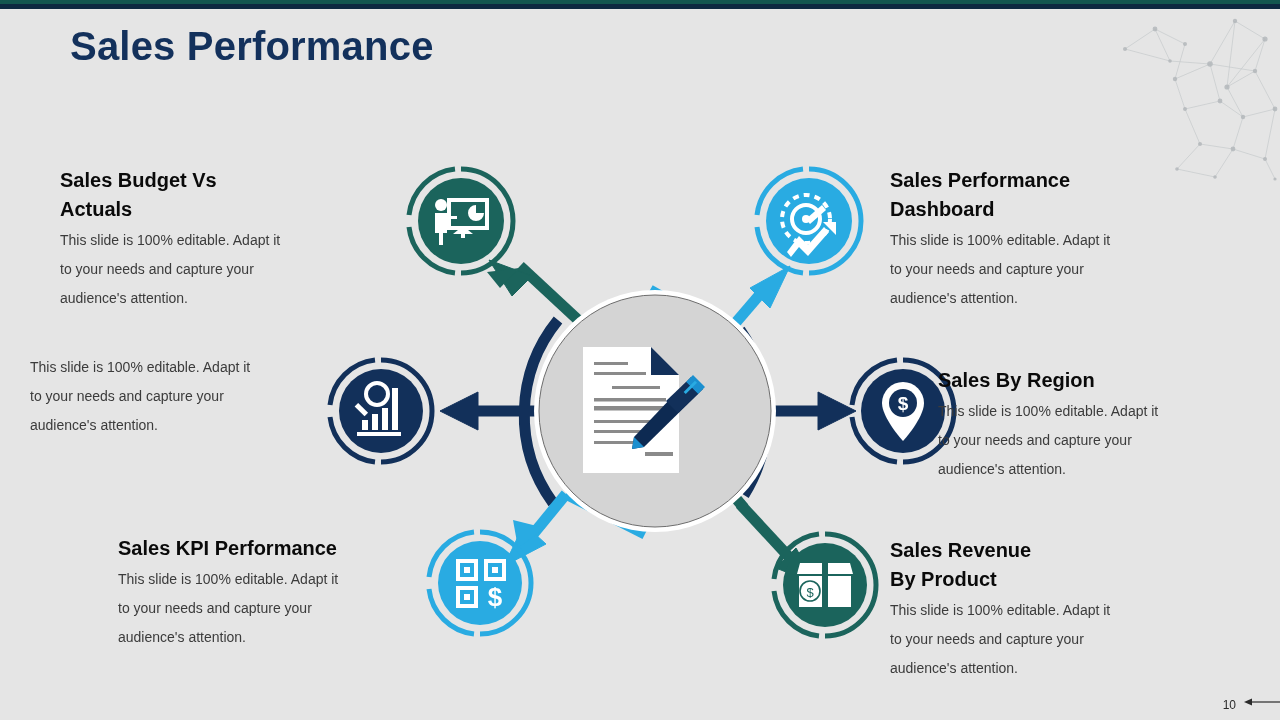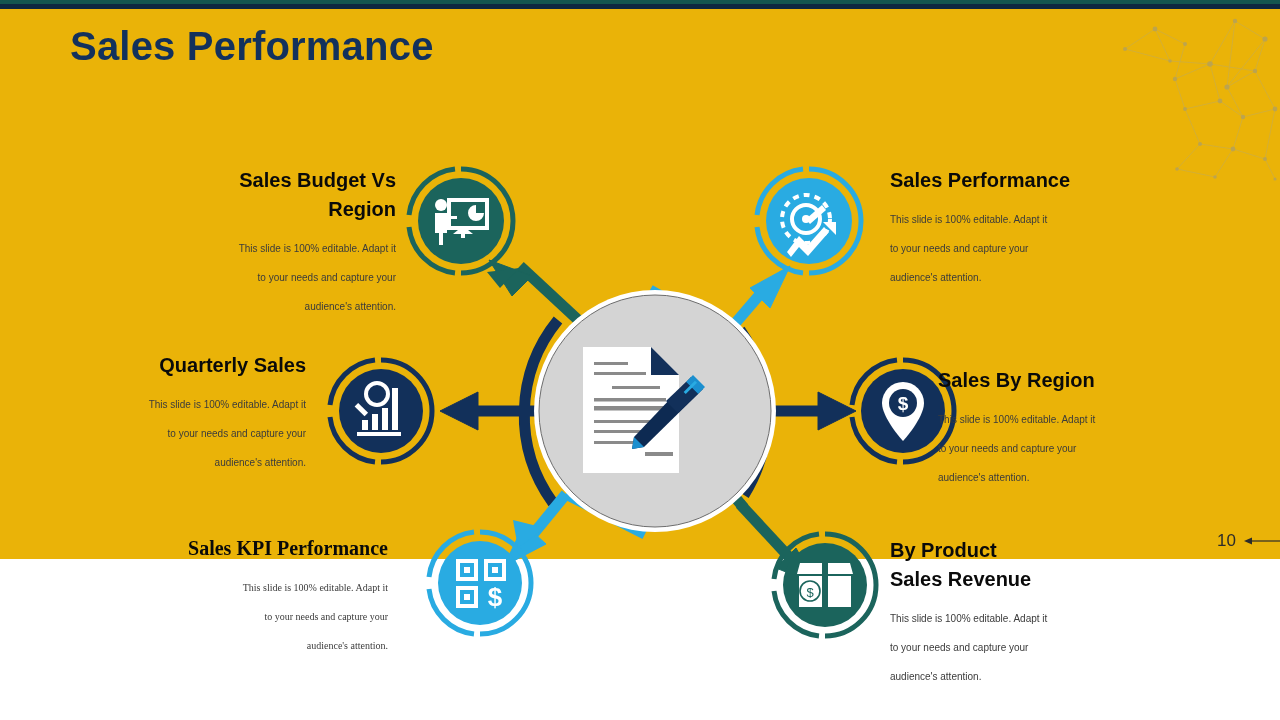--- a/index.html
+++ b/index.html
@@ -4,22 +4,22 @@
 <style>
   * { box-sizing: border-box; margin: 0; padding: 0; }
   html, body {
     width: 1280px; height: 720px;
     background: #ffffff;
     font-family: "Liberation Sans", sans-serif;
     overflow: hidden;
   }
   #slide {
     position: relative;
-    width: 1280px; height: 559px;
-    background: #eab308;
+    width: 1280px; height: 720px;
+    background: #e5e5e5;
   }
 
   
   .rule-teal {
     position: absolute; left: 0; top: 0; width: 1280px; height: 4px;
     background: #13564f;
   }
   .rule-navy {
     position: absolute; left: 0; top: 4px; width: 1280px; height: 5px;
     background: #0d2840;
@@ -47,39 +47,39 @@
     pointer-events: none;
   }
 
   
   .tblock { position: absolute; }
   .tblock .t-head {
     font-size: 20px; font-weight: bold; color: #0a0a0a;
     line-height: 29px;
   }
   .tblock .t-body {
-    font-size: 10px; color: #3b3b3b;
-    line-height: 29px; margin-top: 10px;
-  }
-  .align-right { text-align: right; }
+    font-size: 14px; color: #3b3b3b;
+    line-height: 29px; margin-top: 2px;
+  }
+  .align-right { }
   .align-left  { text-align: left; }
 
   
   #blk-budget    { left: 60px;  top: 166px; width: 336px; }
   #blk-quarterly { left: 30px;  top: 351px; width: 276px; }
-  #blk-kpi       { left: 118px; top: 534px; width: 270px; font-family: Liberation Serif, serif; }
+  #blk-kpi       { left: 118px; top: 534px; width: 270px; }
   
   #blk-dashboard { left: 890px; top: 166px; width: 270px; }
   #blk-region    { left: 938px; top: 366px; width: 268px; }
   #blk-revenue   { left: 890px; top: 536px; width: 268px; }
 
   
   .page-num {
     position: absolute; right: 44px; bottom: 8px;
-    font-size: 17px; color: #2b2b2b; text-align: center;
+    font-size: 12px; color: #2b2b2b; text-align: center;
   }
   .page-arrow {
     position: absolute; right: 0; bottom: 13px;
     width: 38px; height: 10px;
   }
 </style>
 </head>
 <body>
 
 <div id="slide">
@@ -304,32 +304,31 @@
         <rect x="828" y="576" width="23" height="31" fill="#ffffff"></rect>
         <circle cx="810" cy="591" r="10" fill="none" stroke="#1b645c" stroke-width="1.6"></circle>
         <text x="810" y="597" font-family="Liberation Sans, sans-serif" font-size="13" fill="#1b645c" text-anchor="middle">$</text>
       </g>
     </g>
   </svg>
 
   <div class="tblock align-right" id="blk-budget">
     <div class="t-head">
       <div>Sales Budget Vs</div>
-      <div>Region</div>
+      <div>Actuals</div>
     </div>
     <div class="t-body">
       <div>This slide is 100% editable. Adapt it</div>
       <div>to your needs and capture your</div>
       <div>audience's attention.</div>
     </div>
   </div>
 
   <div class="tblock align-right" id="blk-quarterly">
     <div class="t-head">
-      <div>Quarterly Sales</div>
     </div>
     <div class="t-body">
       <div>This slide is 100% editable. Adapt it</div>
       <div>to your needs and capture your</div>
       <div>audience's attention.</div>
     </div>
   </div>
 
   <div class="tblock align-right" id="blk-kpi">
     <div class="t-head">
@@ -338,20 +337,21 @@
     <div class="t-body">
       <div>This slide is 100% editable. Adapt it</div>
       <div>to your needs and capture your</div>
       <div>audience's attention.</div>
     </div>
   </div>
 
   <div class="tblock align-left" id="blk-dashboard">
     <div class="t-head">
       <div>Sales Performance</div>
+      <div>Dashboard</div>
     </div>
     <div class="t-body">
       <div>This slide is 100% editable. Adapt it</div>
       <div>to your needs and capture your</div>
       <div>audience's attention.</div>
     </div>
   </div>
 
   <div class="tblock align-left" id="blk-region">
     <div class="t-head">
@@ -359,22 +359,22 @@
     </div>
     <div class="t-body">
       <div>This slide is 100% editable. Adapt it</div>
       <div>to your needs and capture your</div>
       <div>audience's attention.</div>
     </div>
   </div>
 
   <div class="tblock align-left" id="blk-revenue">
     <div class="t-head">
+      <div>Sales Revenue</div>
       <div>By Product</div>
-      <div>Sales Revenue</div>
     </div>
     <div class="t-body">
       <div>This slide is 100% editable. Adapt it</div>
       <div>to your needs and capture your</div>
       <div>audience's attention.</div>
     </div>
   </div>
 
   <div class="page-num">10</div>
   <svg class="page-arrow" viewBox="0 0 38 10">

